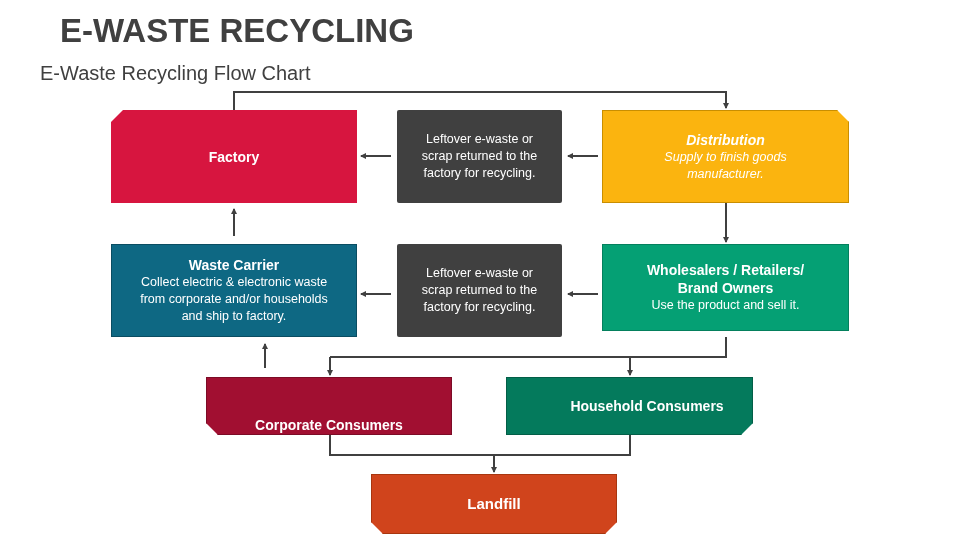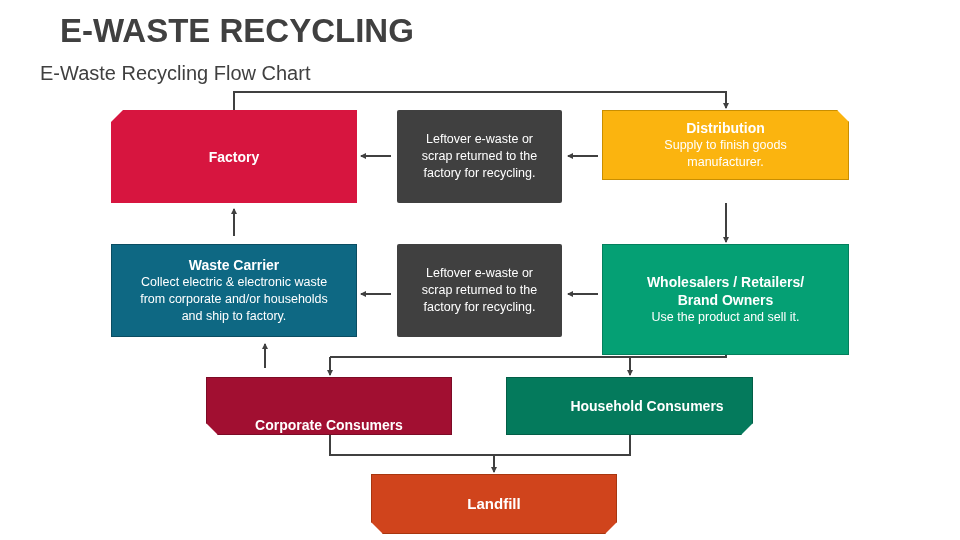--- a/index.html
+++ b/index.html
@@ -28,34 +28,35 @@
     #factory {
       left: 111px; top: 110px; width: 246px; height: 93px;
       background: #d7153f;
       clip-path: polygon(12px 0, 100% 0, 100% 100%, 0 100%, 0 12px);
     }
     #leftover-top {
       left: 397px; top: 110px; width: 165px; height: 93px;
       background: #404040; border-radius: 2px;
     }
     #distribution {
-      left: 602px; top: 110px; width: 247px; height: 70px;
+      left: 602px; top: 110px; width: 247px; height: 93px;
       background: #fbb40f; border: 1px solid #c98e00;
       clip-path: polygon(0 0, calc(100% - 12px) 0, 100% 12px, 100% 100%, 0 100%);
+      font-style: italic;
     }
     #waste-carrier {
       left: 111px; top: 244px; width: 246px; height: 93px;
       background: #0e6883; border: 1px solid #0a4d62; justify-content: center;
     }
     #leftover-mid {
       left: 397px; top: 244px; width: 165px; height: 93px;
       background: #404040; border-radius: 2px;
     }
     #wholesalers {
-      left: 602px; top: 244px; width: 247px; height: 111px;
+      left: 602px; top: 244px; width: 247px; height: 87px;
       background: #05a074; border: 1px solid #04805d;
     }
     #corporate {
       left: 206px; top: 377px; width: 246px; height: 58px;
       background: #a10f31; border: 1px solid #7c0b26;
       clip-path: polygon(0 0, 100% 0, 100% 100%, 12px 100%, 0 calc(100% - 12px));
       justify-content: flex-end;
     }
     #household {
       left: 506px; top: 377px; width: 247px; height: 58px;

